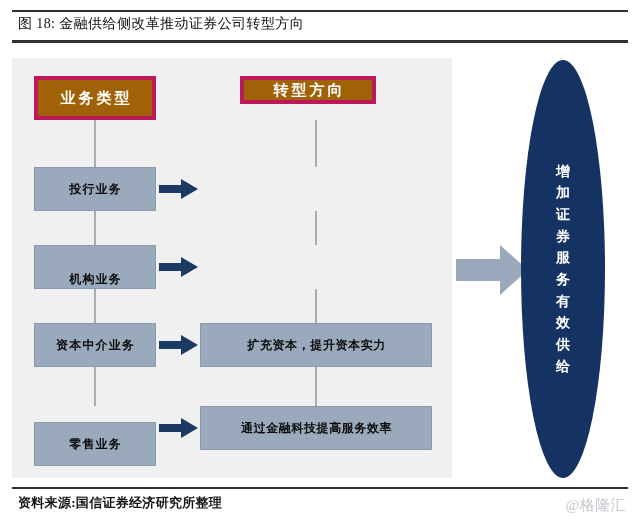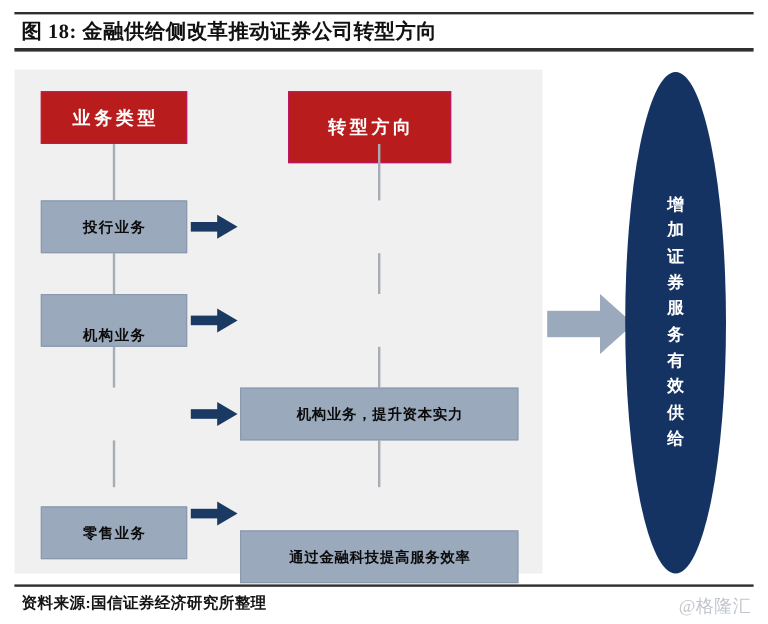--- a/index.html
+++ b/index.html
@@ -33,57 +33,57 @@
   }
   .title-rule-bottom {
     position: absolute;
     left: 0; top: 30px;
     width: 616px; height: 3px;
     background: #2f2f2f;
   }
   .title-text {
     position: absolute;
     left: 6px; top: 5px;
-    font-size: 17px;
-    font-weight: bold;
+    font-size: 14px;
+    font-weight: normal;
     color: #111111;
     letter-spacing: 0.4px;
     white-space: nowrap;
     font-family: "Liberation Serif", "DejaVu Serif", serif;
   }
 
   
   .panel {
     position: absolute;
     left: 12px;
     top: 58px;
     width: 440px;
     height: 420px;
     background: #f0f0f0;
   }
 
   
   .hdr-box {
     position: absolute;
-    background: #b91c1c;
-    border: 1px solid #be185d;
+    background: #a16207;
+    border: 4px solid #be185d;
     display: flex;
     align-items: center;
     justify-content: center;
   }
   .hdr-box .lbl {
     color: #ffffff;
     font-size: 15px;
     font-weight: bold;
     letter-spacing: 3px;
     text-indent: 3px;
     font-family: "Liberation Serif", "DejaVu Serif", serif;
   }
   #hdr-left  { left: 34px;  top: 76px; width: 122px; height: 44px; }
-  #hdr-right { left: 240px; top: 76px; width: 136px; height: 60px; }
+  #hdr-right { left: 240px; top: 76px; width: 136px; height: 28px; }
 
   
   .row-box {
     position: absolute;
     background: #9aa9bc;
     border: 1px solid #8a99ad;
     display: flex;
     align-items: center;
     justify-content: center;
   }
@@ -100,21 +100,21 @@
   .right-box { left: 200px; width: 232px; height: 44px; }
   .right-box .lbl { font-size: 12px; letter-spacing: 0.6px; }
 
   #left-0  { top: 167px; }
   #left-1  { top: 245px; align-items: flex-end; }
   #left-2  { top: 323px; }
   #left-3  { top: 422px; }
   #right-0 { top: 167px; }
   #right-1 { top: 245px; }
   #right-2 { top: 323px; }
-  #right-3 { top: 406px; margin-top: 36px; }
+  #right-3 { top: 406px; }
 
   
   .vline {
     position: absolute;
     width: 2px;
     background: #a8adb5;
   }
   .vline.left  { left: 94px; }
   .vline.right { left: 315px; }
 
@@ -248,26 +248,29 @@
   <div class="vline right" style="top:211px;height:34px;"></div>
   <div class="vline right" style="top:289px;height:34px;"></div>
   <div class="vline right" style="top:367px;height:39px;"></div>
 
   <div class="row-box left-box" id="left-0">
     <span class="lbl">投行业务</span>
   </div>
   <div class="row-box left-box" id="left-1">
     <span class="lbl">机构业务</span>
   </div>
+  <div class="row-box left-box" id="left-2">
+    <span class="lbl">资本中介业务</span>
+  </div>
   <div class="row-box left-box" id="left-3">
     <span class="lbl">零售业务</span>
   </div>
 
   <div class="row-box right-box" id="right-2">
-    <span class="lbl">机构业务，提升资本实力</span>
+    <span class="lbl">扩充资本，提升资本实力</span>
   </div>
   <div class="row-box right-box" id="right-3">
     <span class="lbl">通过金融科技提高服务效率</span>
   </div>
 
   <div class="navy-arrow" style="top:179px;">
     <div class="shaft"></div>
     <div class="head"></div>
   </div>
   <div class="navy-arrow" style="top:257px;">

